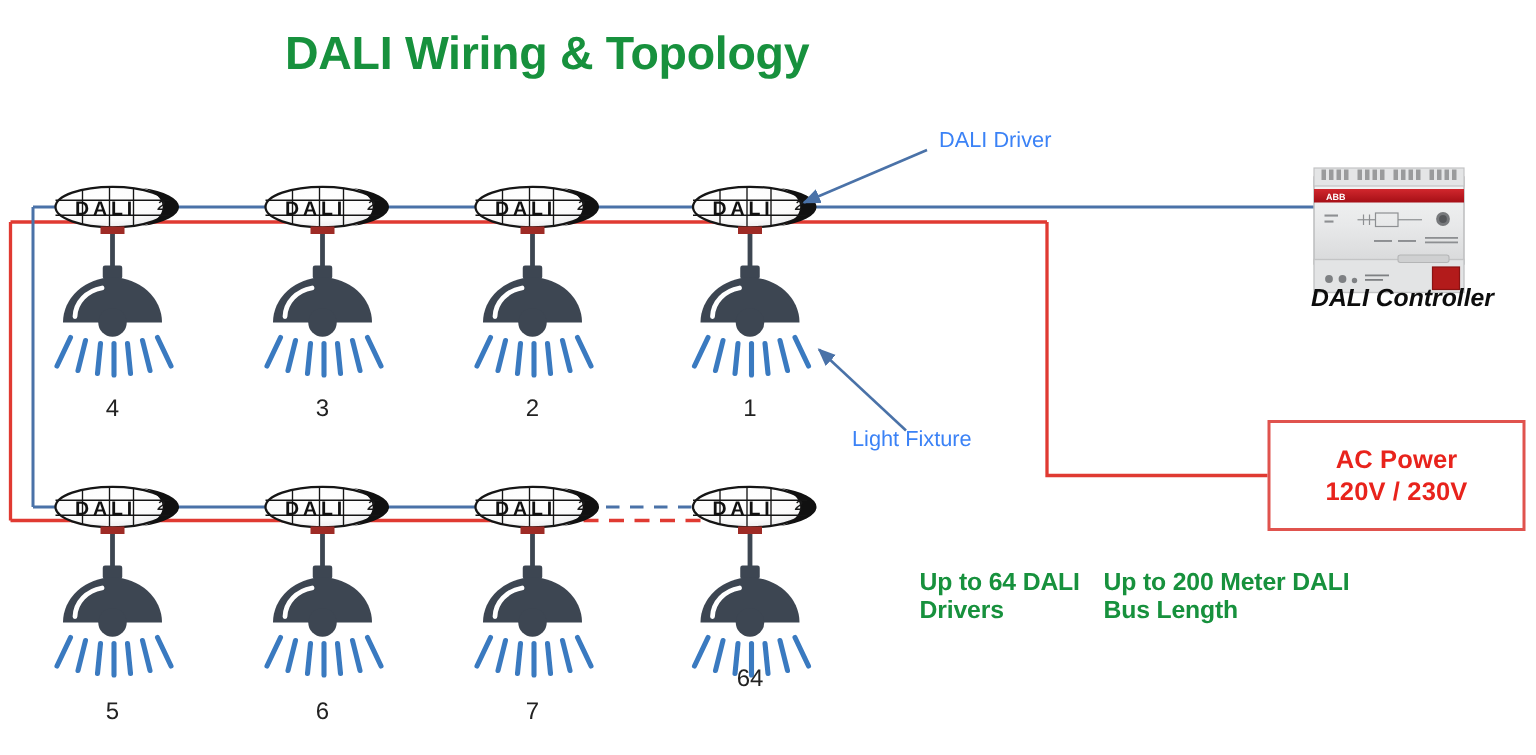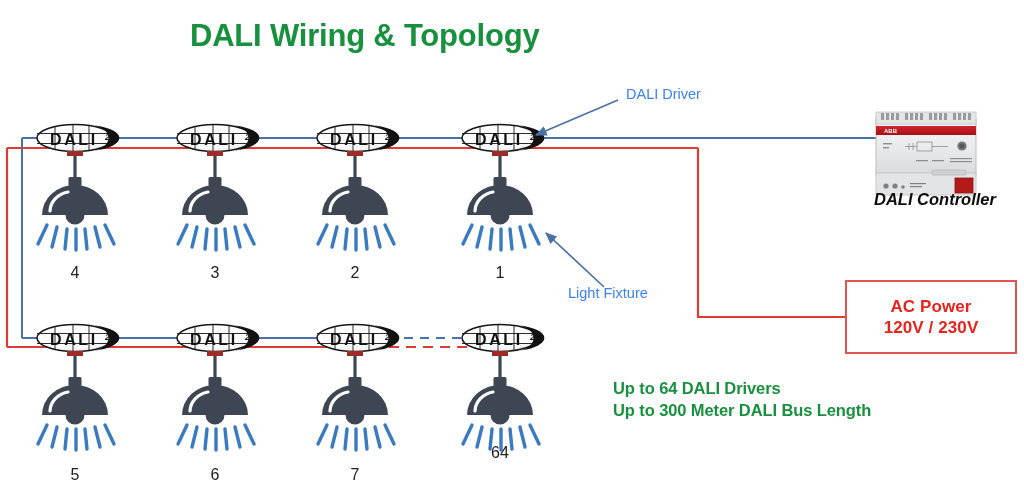--- a/index.html
+++ b/index.html
@@ -70,33 +70,33 @@
     font-size: 17px;
     font-weight: bold;
     color: #e8231c;
     letter-spacing: 0.1px;
   }
 
   #notes {
     position: absolute;
     left: 613px; top: 379px;
     display: flex;
-    flex-direction: column;
+    flex-direction: row;
     gap: 3px;
   }
   #notes .note {
     font-size: 16.5px;
     font-weight: bold;
     color: #17913d;
     letter-spacing: -0.1px;
   }
 
   .driver-text {
     position: absolute;
-    font-size: 16px;
+    font-size: 13px;
     font-weight: bold;
     color: #111111;
     letter-spacing: 2.6px;
     pointer-events: none;
   }
   .driver-sup {
     position: absolute;
     font-size: 9px;
     font-weight: bold;
     color: #1a1a1a;
@@ -285,21 +285,21 @@
 
   <div class="txt" id="controller-caption">DALI Controller</div>
 
   <div id="ac-box">
     <div class="ac-line">AC Power</div>
     <div class="ac-line">120V / 230V</div>
   </div>
 
   <div id="notes">
     <div class="note">Up to 64 DALI Drivers</div>
-    <div class="note">Up to 300 Meter DALI Bus Length</div>
+    <div class="note">Up to 200 Meter DALI Bus Length</div>
   </div>
 
   <div class="driver-text" style="left:50px;  top:131px;">DALI</div>
   <div class="driver-sup" style="left:105px; top:132px;">2</div>
   <div class="driver-text" style="left:190px; top:131px;">DALI</div>
   <div class="driver-sup" style="left:245px; top:132px;">2</div>
   <div class="driver-text" style="left:330px; top:131px;">DALI</div>
   <div class="driver-sup" style="left:385px; top:132px;">2</div>
   <div class="driver-text" style="left:475px; top:131px;">DALI</div>
   <div class="driver-sup" style="left:530px; top:132px;">2</div>

